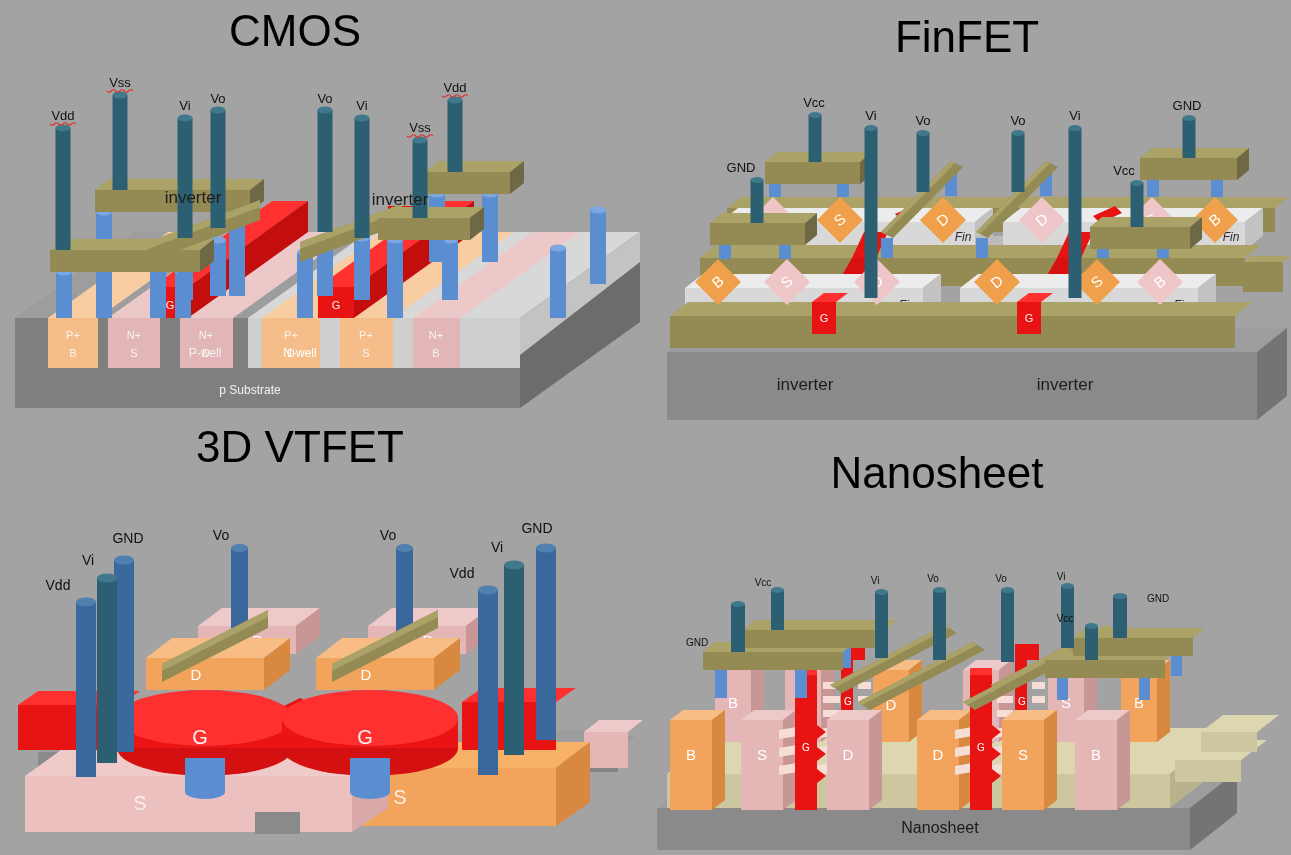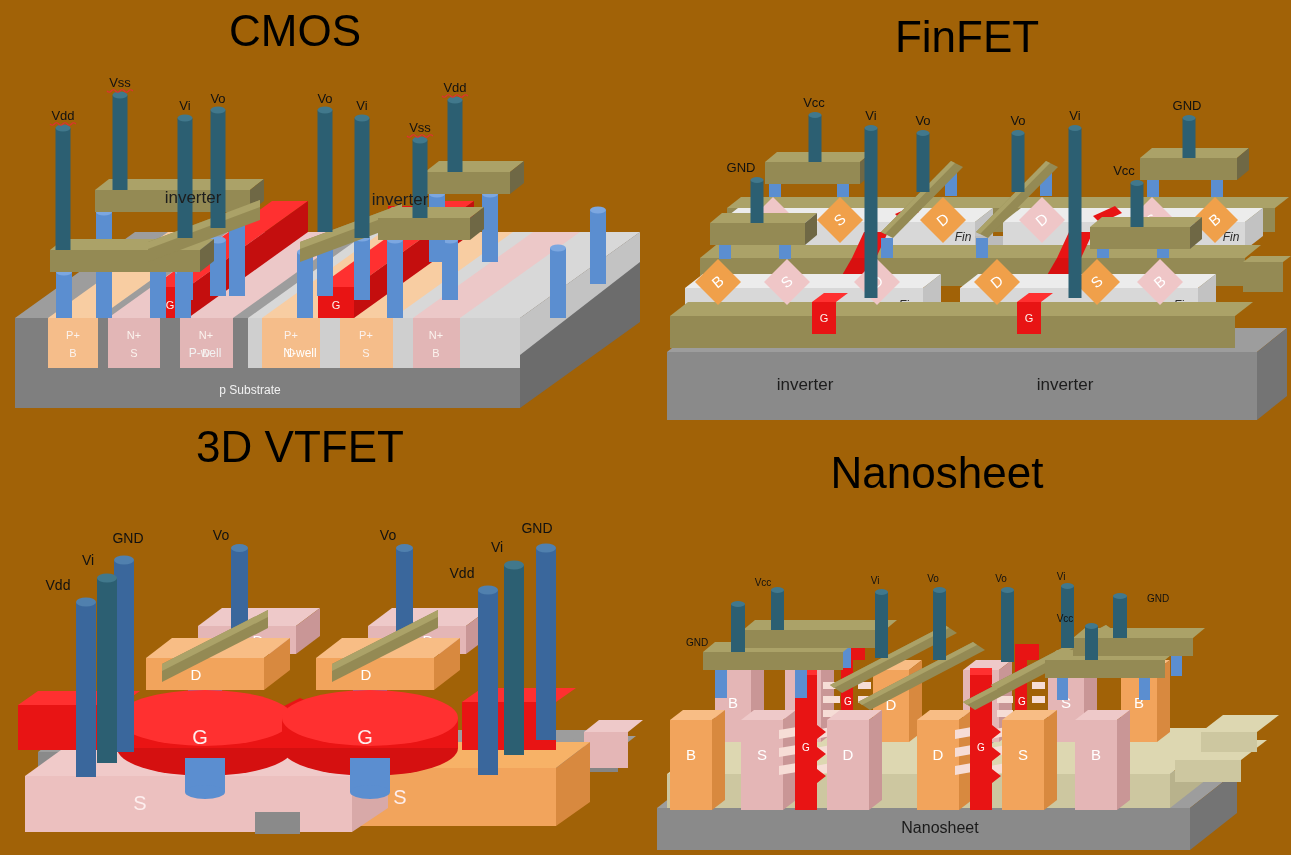--- a/index.html
+++ b/index.html
@@ -1,16 +1,16 @@
 <!DOCTYPE html>
 <html><head>
 <meta charset="utf-8">
 <style>
   html,body{margin:0;padding:0;background:#fff;}
-  .stage{position:relative;width:1291px;height:855px;background:#a16207;overflow:hidden;
+  .stage{position:relative;width:1291px;height:855px;background:#a3a3a3;overflow:hidden;
          font-family:"Liberation Sans",sans-serif;}
   .stage svg{position:absolute;font-family:"Liberation Sans",sans-serif;}
   text{text-anchor:middle;}
   .ttl{font-size:44px;fill:#000;}
   .lb{font-size:13px;fill:#111;}
   .lb2{font-size:14px;fill:#111;}
   .lbs{font-size:10px;fill:#111;}
   .inv{font-size:17px;fill:#1d1d1d;}
   .fin{font-size:12px;font-style:italic;fill:#2b2b2b;}
   .w10{font-size:10px;fill:#fff;}

